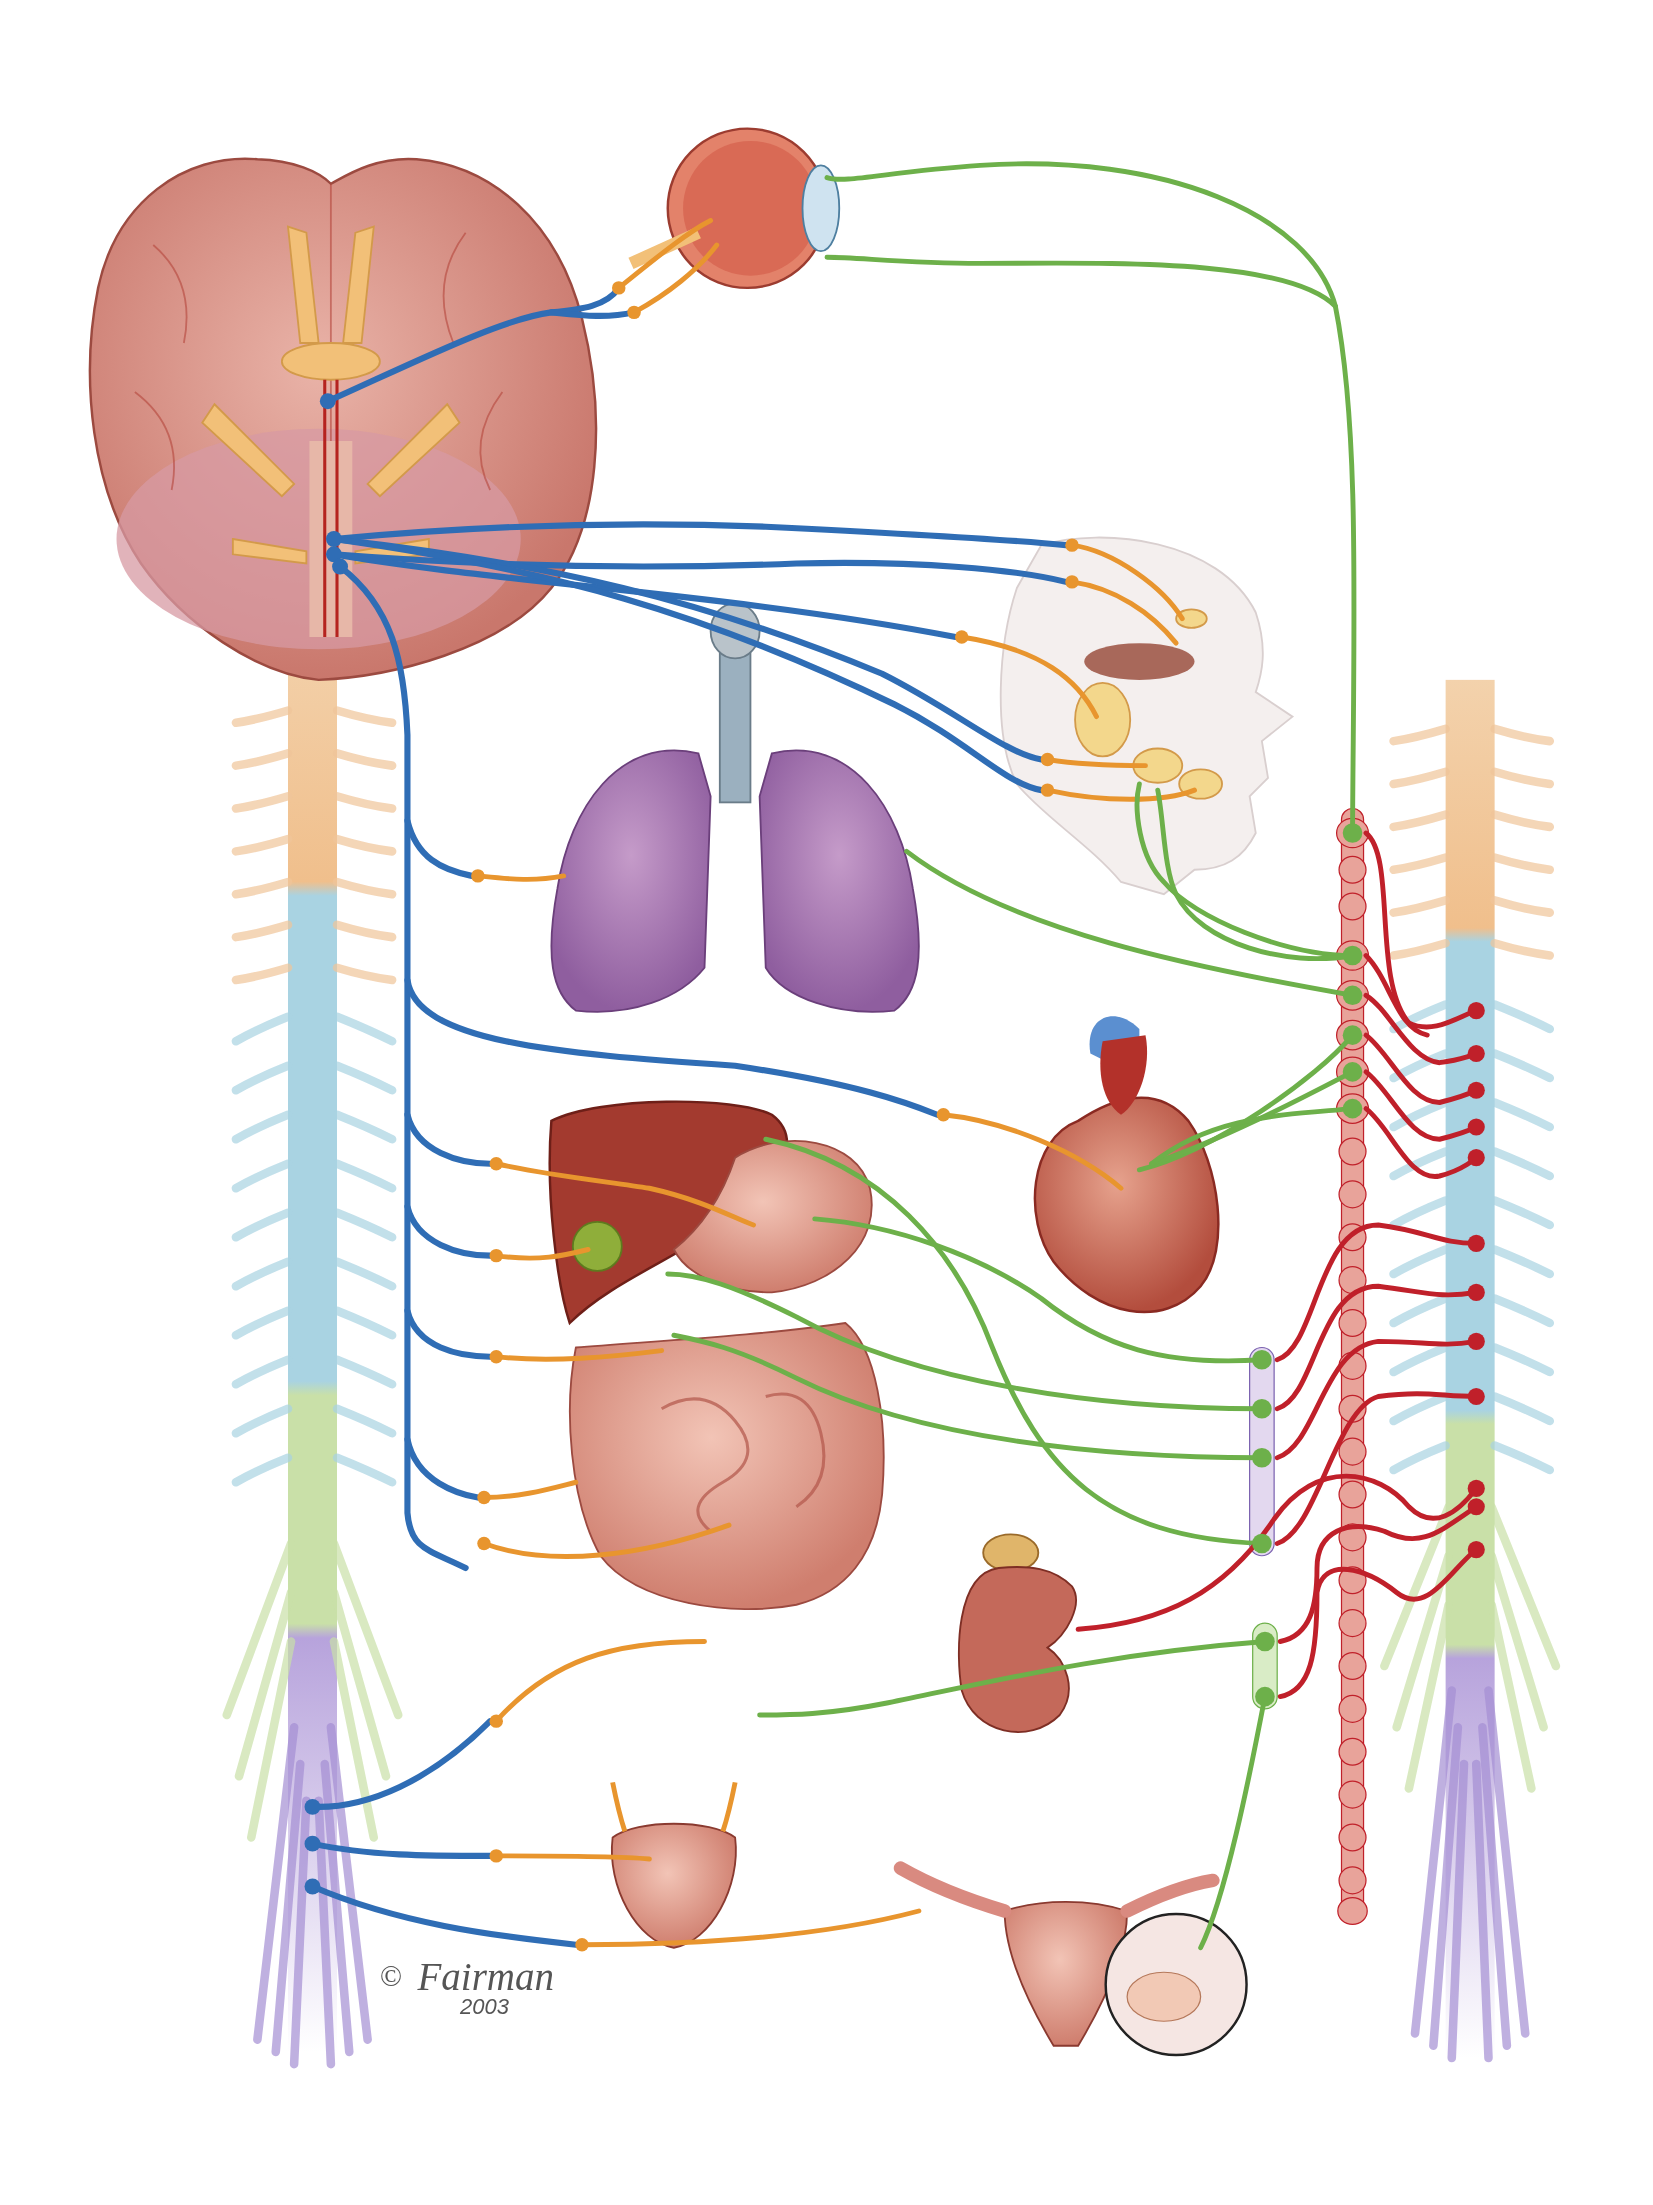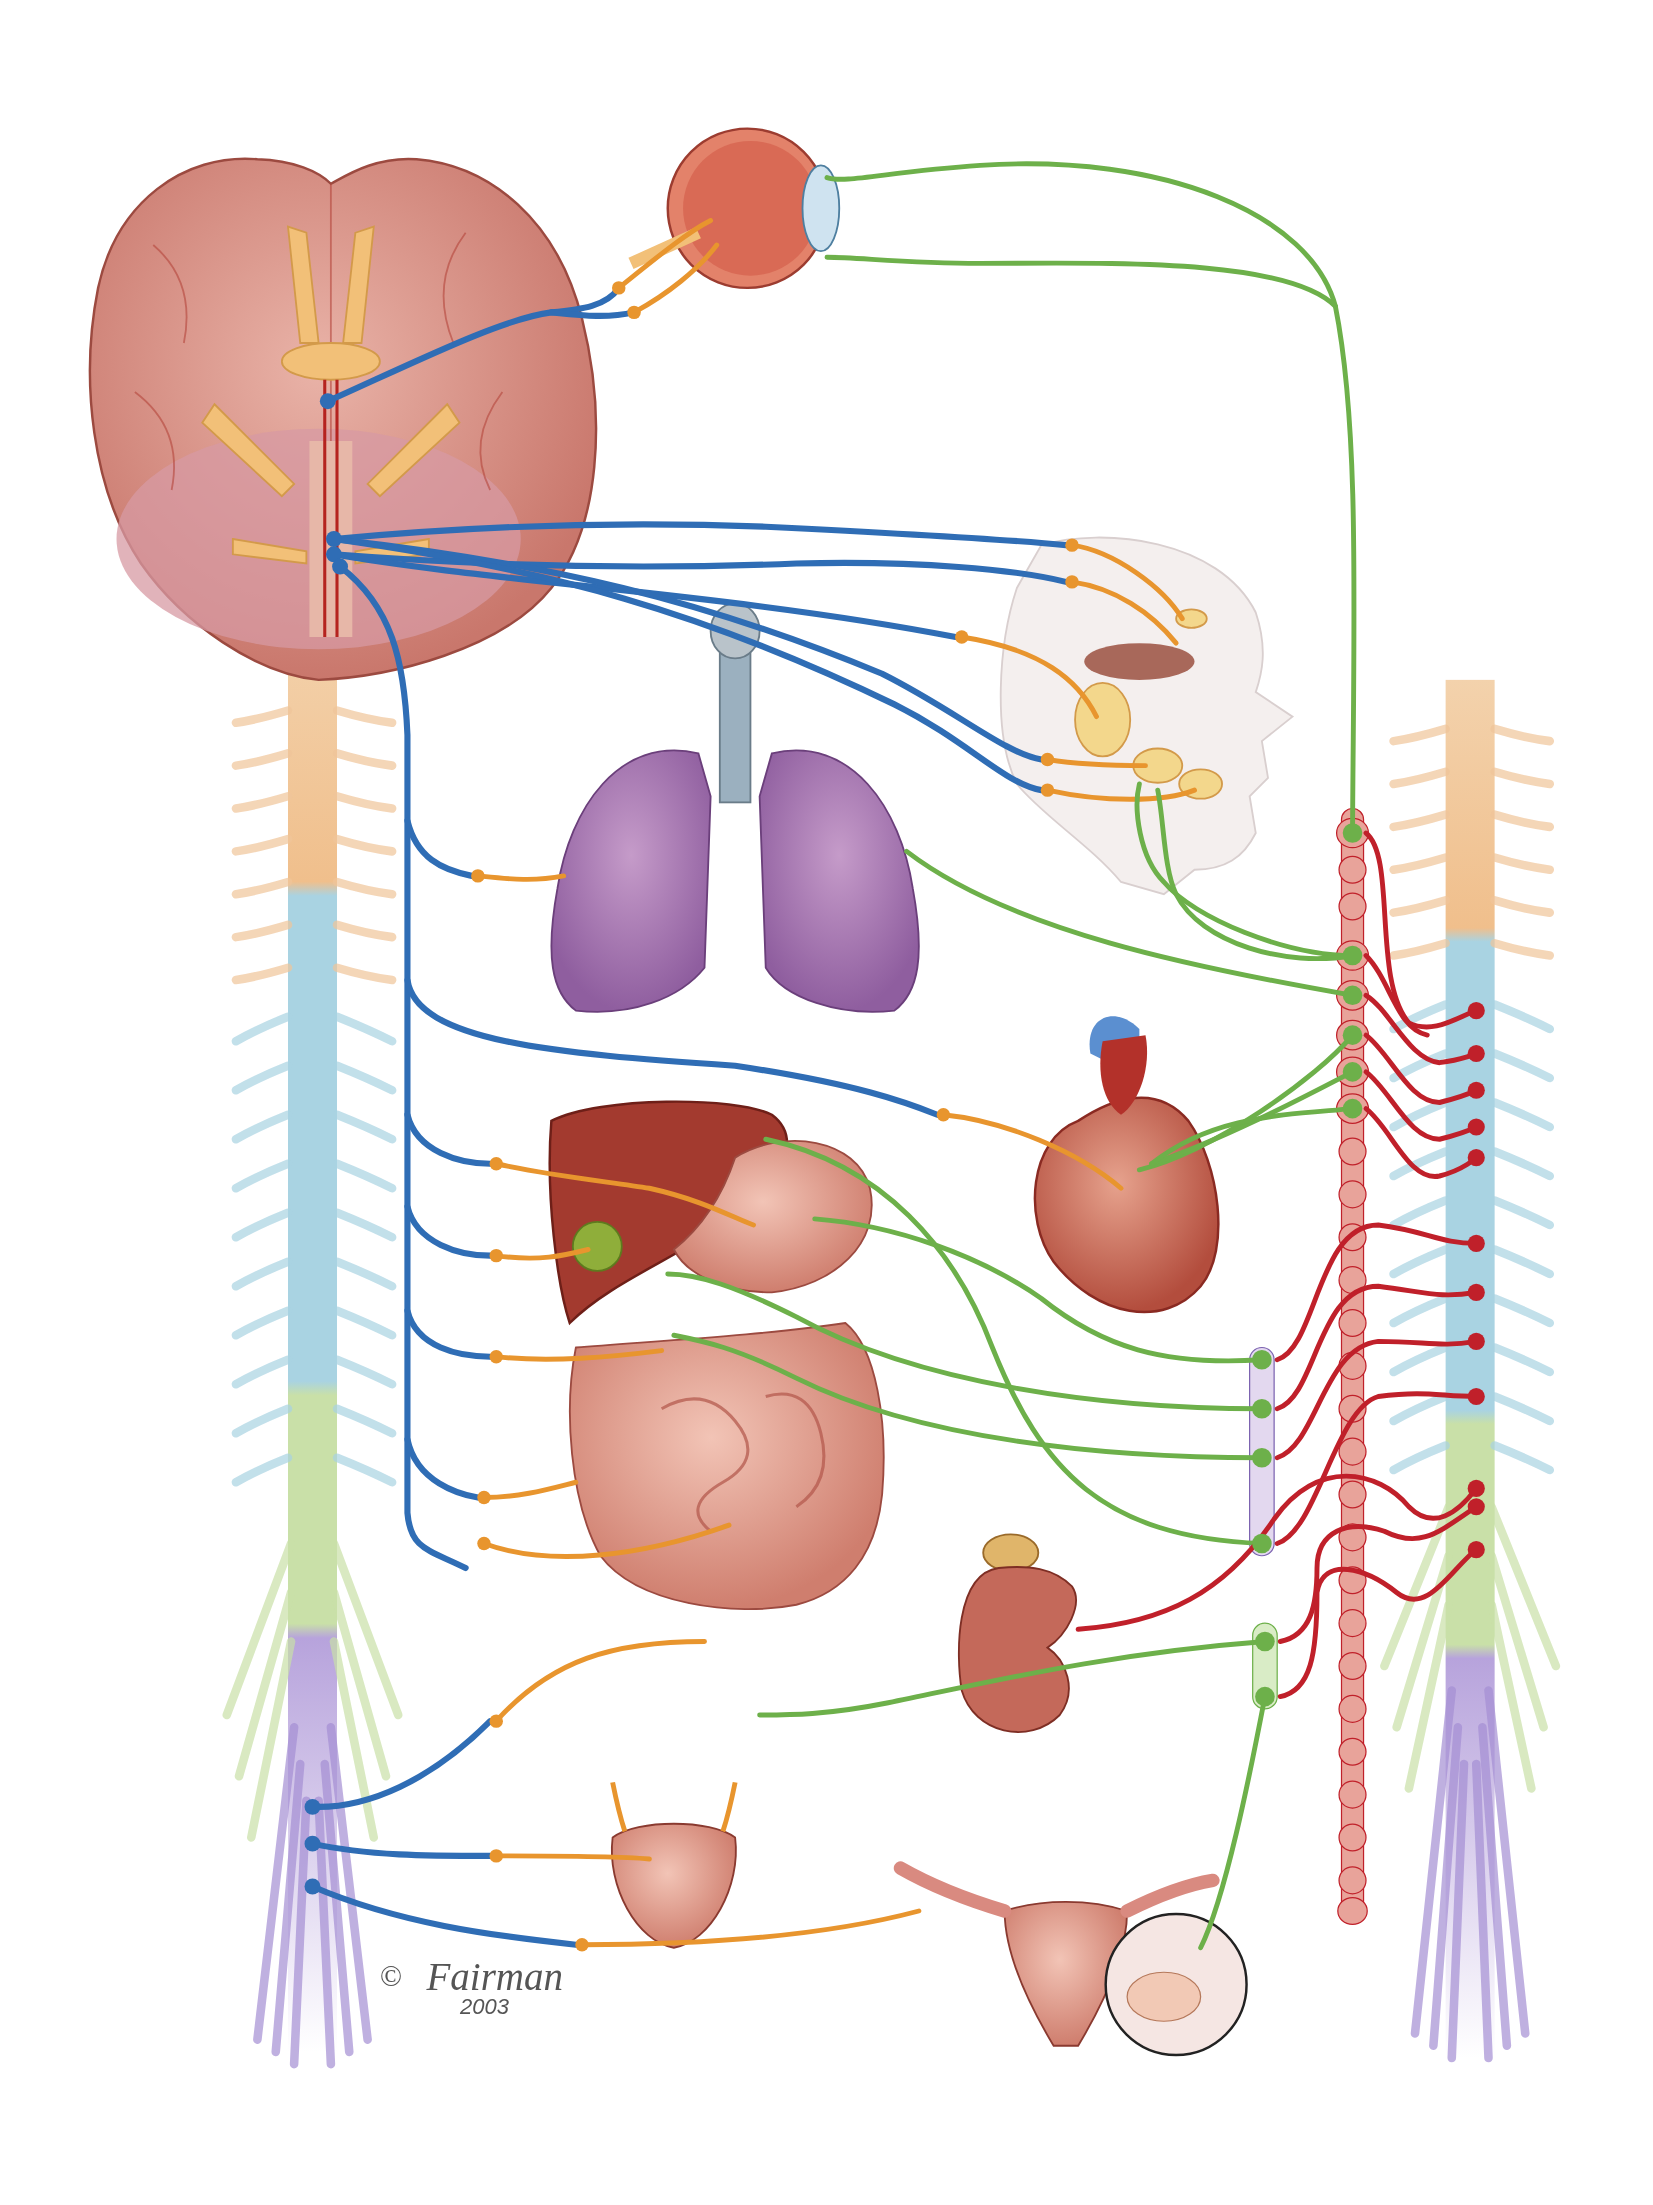--- a/index.html
+++ b/index.html
@@ -1,20 +1,20 @@
 <!DOCTYPE html>
 <html style="font-size:9.8px"><head>
 <meta charset="utf-8">
 <style>
   html,body{margin:0;padding:0;background:#ffffff;}
   body{width:1654px;height:2205px;position:relative;overflow:hidden;font-family:"Liberation Sans",sans-serif;}
   svg#art{position:absolute;left:0;top:0;width:1654px;height:2205px;}
   .sig{position:absolute;left:380px;top:1954px;color:#555;font-family:"Liberation Serif",serif;}
   .sig .copy{font-size:29px;vertical-align:middle;}
-  .sig .name{font-size:39px;font-style:italic;margin-left:22px;vertical-align:middle;}
+  .sig .name{font-size:39px;font-style:italic;margin-left:13px;vertical-align:middle;}
   .sig .year{display:block;font-family:"Liberation Sans",sans-serif;font-size:22px;margin-left:80px;margin-top:-4.9px;font-style:italic;}
 </style>
 </head>
 <body>
 
 <svg id="art" viewBox="0 0 2700 3600" xmlns="http://www.w3.org/2000/svg">
   <defs>
     <radialGradient id="gBrain" cx="45%" cy="40%" r="60%">
       <stop offset="0%" stop-color="#e9b3a8"></stop>
       <stop offset="100%" stop-color="#c9776c"></stop>

